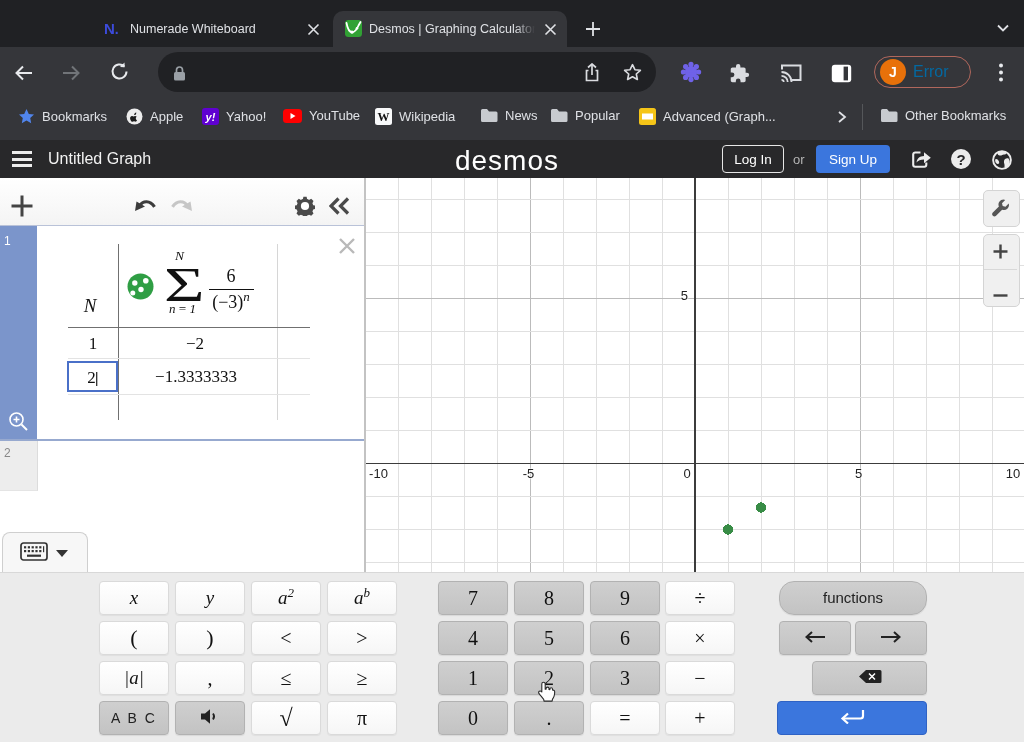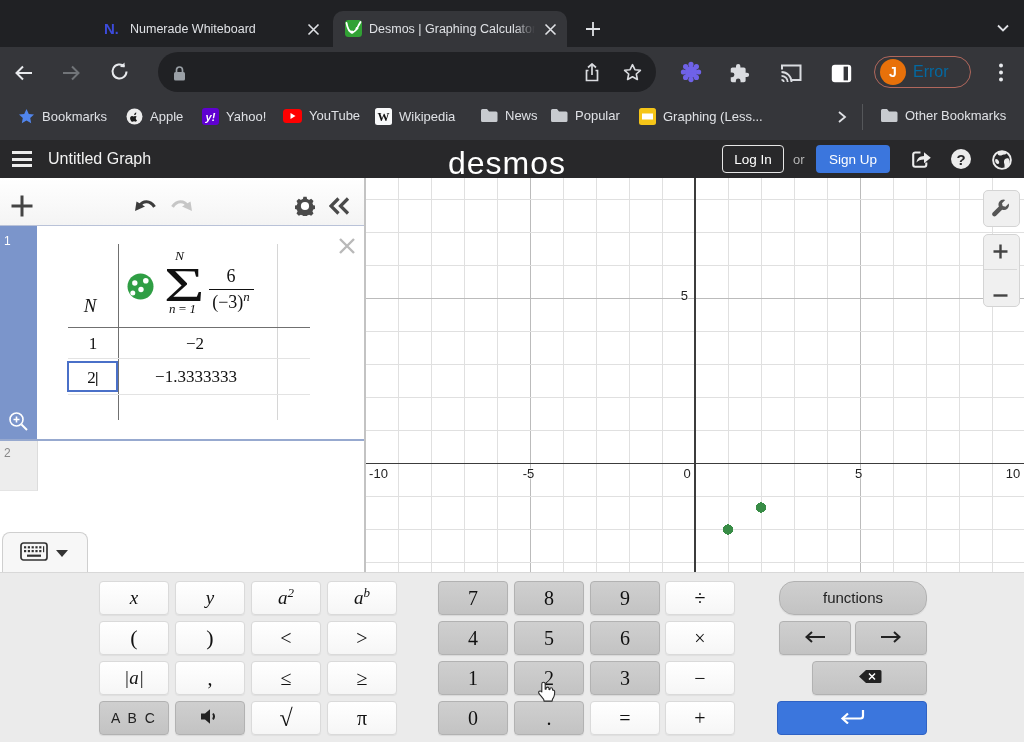--- a/index.html
+++ b/index.html
@@ -190,41 +190,41 @@
     <svg width="18" height="15" viewBox="0 0 18 15">
         <path d="M1 2.5 a1.5 1.5 0 0 1 1.5 -1.5 H7 l2 2.5 H16 a1.5 1.5 0 0 1 1.5 1.5 V12.5 a1.5 1.5 0 0 1 -1.5 1.5 H2.5 A1.5 1.5 0 0 1 1 12.5 Z" fill="#c8cbcf"></path>
       </svg>
     <span>Popular</span>
   </div>
   <div class="bk abs" style="left:639px;top:108px;">
     <svg width="17" height="17" viewBox="0 0 17 17">
         <rect width="17" height="17" rx="2.5" fill="#f5c518"></rect>
         <rect x="3" y="5.5" width="11" height="6" fill="#fff"></rect>
       </svg>
-    <span>Graphing (Less...</span>
+    <span>Advanced (Graph...</span>
   </div>
   <svg class="abs" style="left:836px;top:110px;" width="12" height="14" viewBox="0 0 12 14">
       <path d="M3 2 L9 7 L3 12" stroke="#dfe1e5" stroke-width="1.8" fill="none"></path>
     </svg>
   <div class="abs" style="left:862px;top:104px;width:1px;height:26px;background:#55575a;"></div>
   <div class="bk abs" style="left:880px;top:108px;">
     <svg width="18" height="15" viewBox="0 0 18 15">
         <path d="M1 2.5 a1.5 1.5 0 0 1 1.5 -1.5 H7 l2 2.5 H16 a1.5 1.5 0 0 1 1.5 1.5 V12.5 a1.5 1.5 0 0 1 -1.5 1.5 H2.5 A1.5 1.5 0 0 1 1 12.5 Z" fill="#c8cbcf"></path>
       </svg>
     <span>Other Bookmarks</span>
   </div>
 
   <div id="dheader" class="abs"></div>
   <div class="abs" style="left:12px;top:151px;width:20px;height:16px;">
     <div style="height:3px;background:#ececec;margin-bottom:3.5px;"></div>
     <div style="height:3px;background:#ececec;margin-bottom:3.5px;"></div>
     <div style="height:3px;background:#ececec;"></div>
   </div>
   <div class="abs" style="left:48px;top:150px;font-size:16px;color:#f2f2f2;">Untitled Graph</div>
-  <div class="abs" style="left:0;top:145px;width:1014px;text-align:center;color:#fff;font-size:32px;letter-spacing:1px;">desmos</div>
+  <div class="abs" style="left:0;top:145px;width:1014px;text-align:center;color:#fff;font-size:28px;letter-spacing:1px;">desmos</div>
   <div class="abs" style="left:722px;top:145px;width:62px;height:28px;border:1px solid #e6e6e6;border-radius:4px;color:#fff;font-size:13.5px;display:flex;align-items:center;justify-content:center;box-sizing:border-box;">Log In</div>
   <div class="abs" style="left:793px;top:152px;color:#b5b5b5;font-size:13px;">or</div>
   <div class="abs" style="left:816px;top:145px;width:74px;height:28px;background:#3b76dd;border-radius:4px;color:#fff;font-size:13.5px;display:flex;align-items:center;justify-content:center;">Sign Up</div>
 
   <svg class="abs" style="left:912px;top:150px;" width="20" height="18" viewBox="0 0 20 18">
       <path d="M8.5 2.5 H3.2 a2 2 0 0 0 -2 2 V14.8 a2 2 0 0 0 2 2 H12.3 a2 2 0 0 0 2 -2 V12.5" stroke="#ececec" stroke-width="2.1" fill="none"></path>
       <path d="M4.5 12.5 C5 8.5,7.5 6.2,12 6 L12 2.2 L18.8 7.8 L12 13.2 L12 9.5 C8.5 9.6,6 10.5,4.5 12.5 Z" fill="#ececec"></path>
     </svg>
 
   <div class="abs" style="left:951px;top:149px;width:20px;height:20px;border-radius:10px;background:#ececec;color:#28282a;font-weight:bold;font-size:15px;display:flex;align-items:center;justify-content:center;">?</div>

